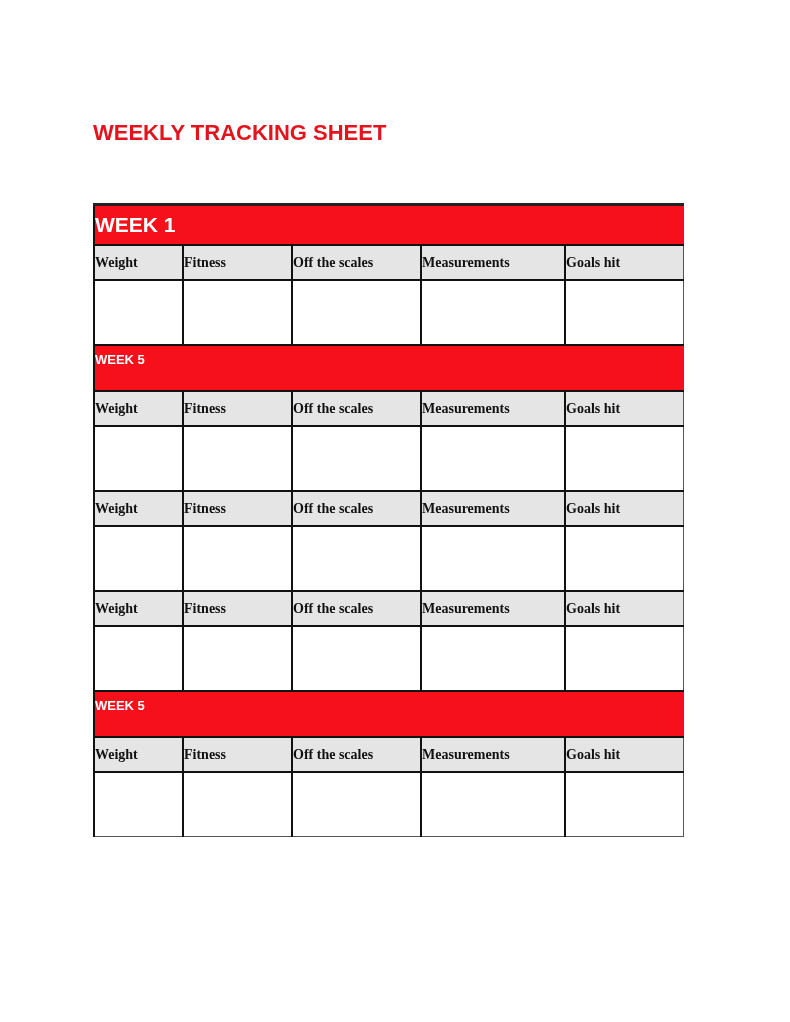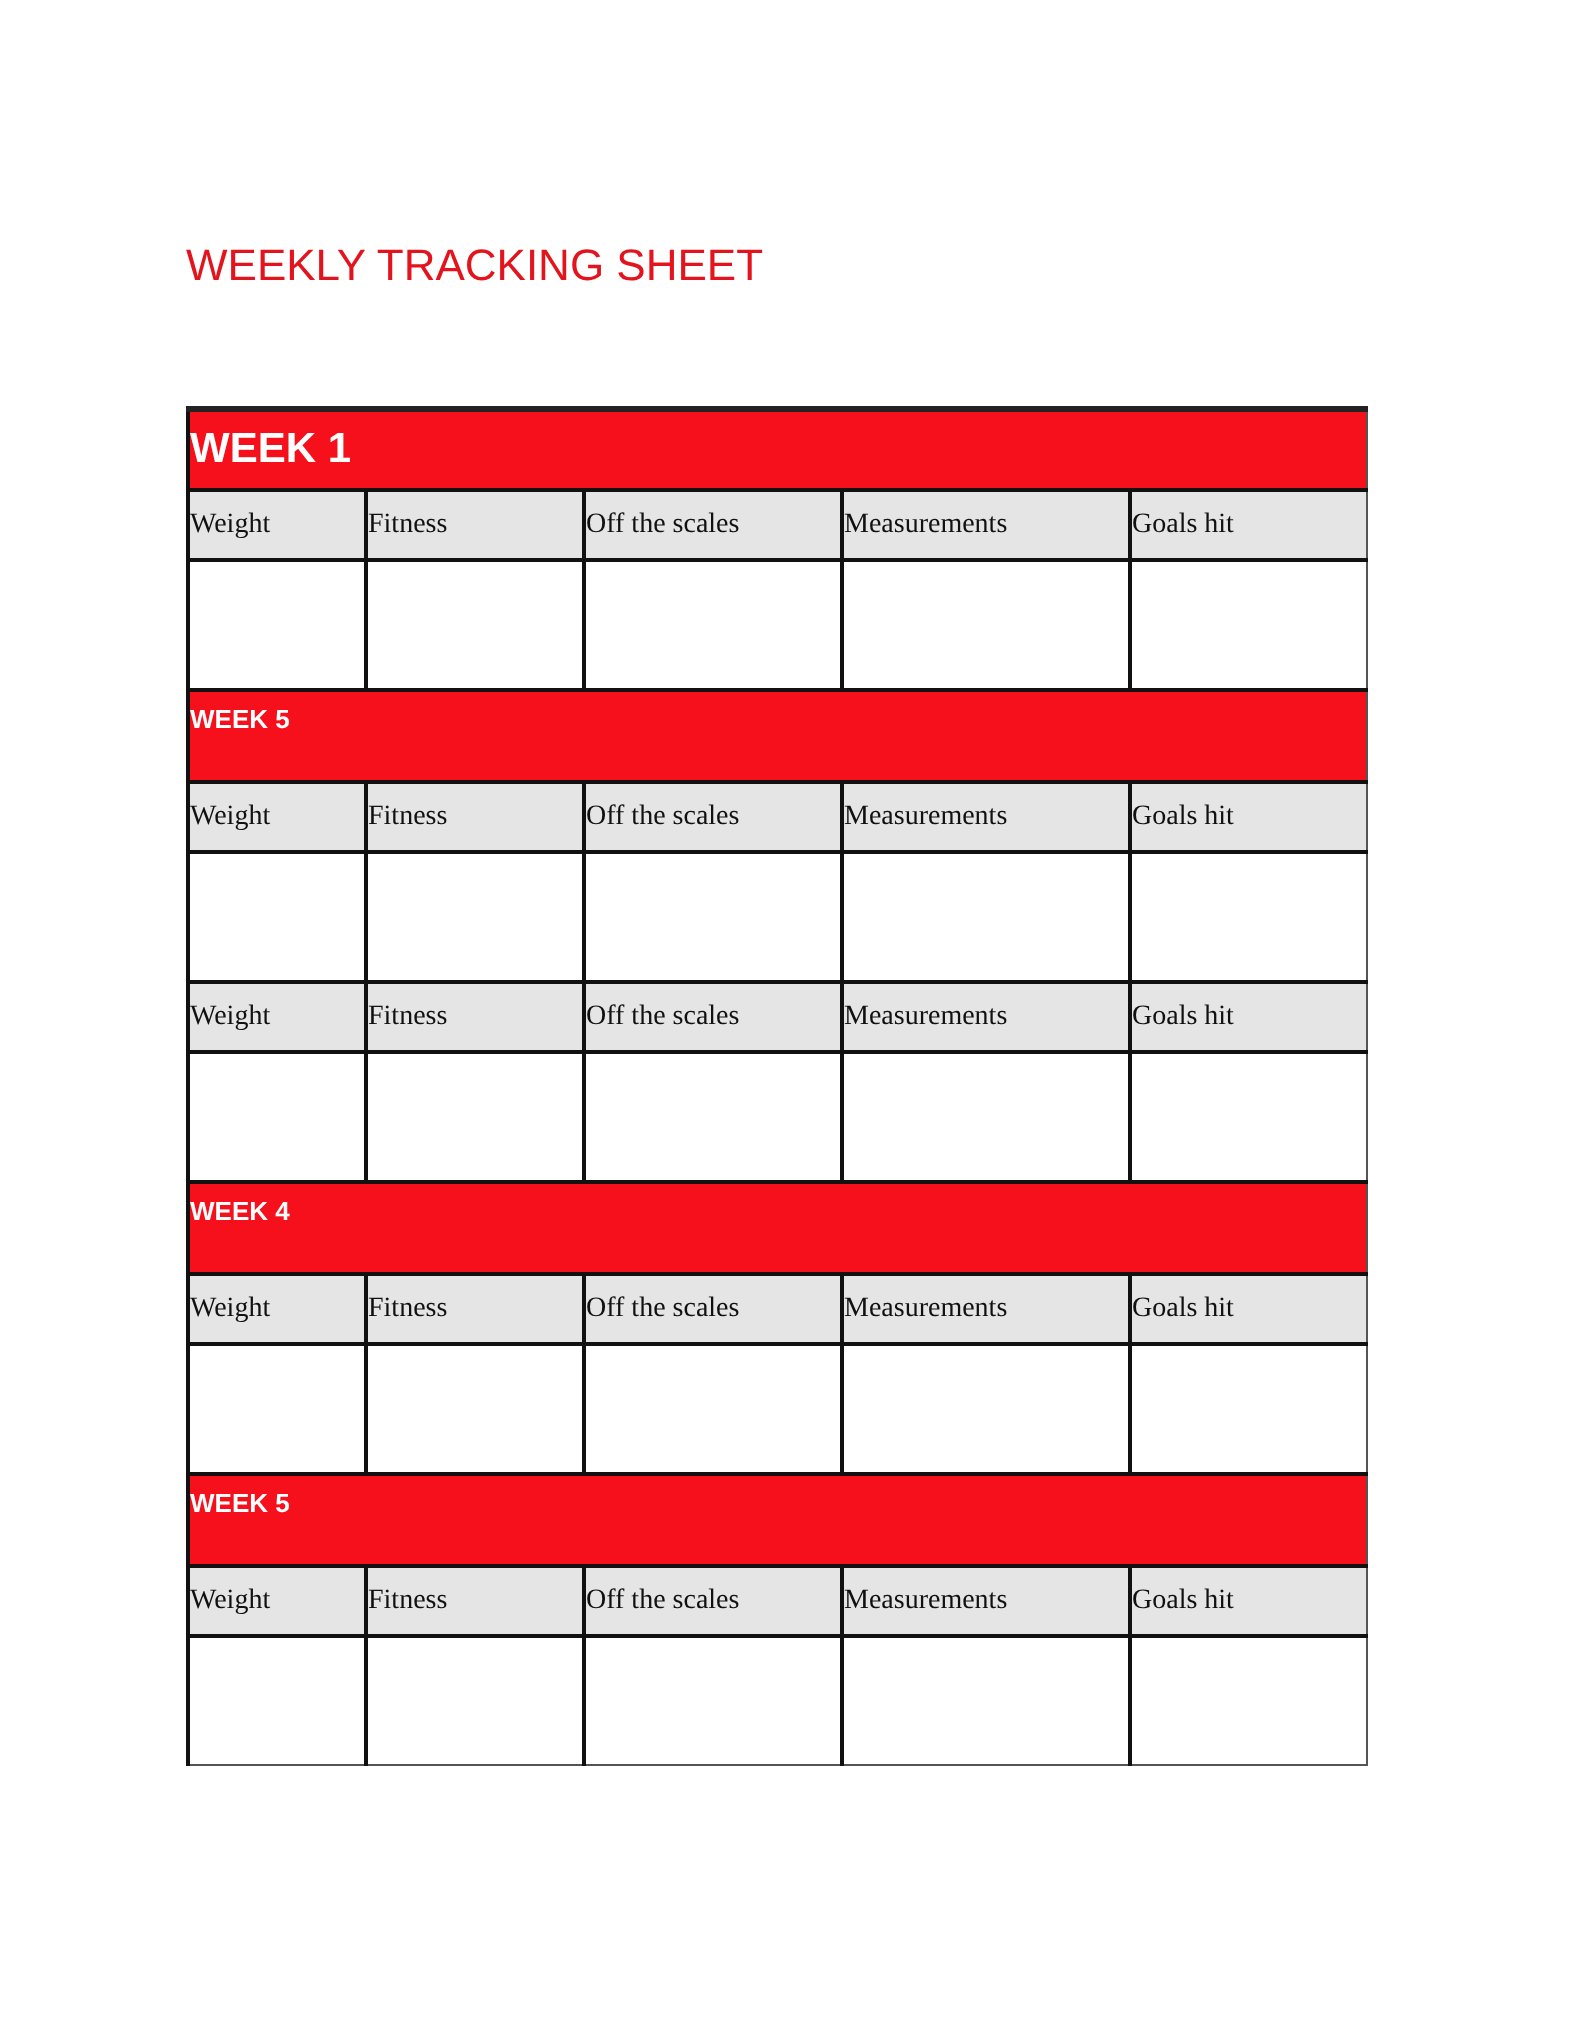--- a/index.html
+++ b/index.html
@@ -1,39 +1,39 @@
 <!DOCTYPE html>
 <html><head>
 <meta charset="utf-8">
 <style>
   html, body { margin: 0; padding: 0; background: #ffffff; }
   body { width: 790px; height: 1022px; position: relative; overflow: hidden; }
   .title {
     position: absolute; left: 93px; top: 120px;
-    font-family: "Liberation Sans", sans-serif; font-weight: normal;
+    font-family: "Liberation Sans", sans-serif; font-weight: bold;
     font-size: 22px; color: #e3141d; letter-spacing: 0px; margin: 0;
   }
   table.sheet {
     position: absolute; left: 93px; top: 203px;
     width: 589px; border-collapse: collapse; table-layout: fixed;
   }
   table.sheet td {
     border: 2px solid #111; padding: 0; vertical-align: middle;
   }
   table.sheet td.last { border-right: 1px solid #555; }
   .week-row td {
     background: #f5101c; color: #ffffff;
     font-family: "Liberation Sans", sans-serif; font-weight: bold;
     padding-left: 10px;
   }
   .week-row.first td { font-size: 21px; height: 38px; border-top: 3px solid #222; }
   .week-row.small td { font-size: 13px; height: 38px; vertical-align: top; padding-top: 6px; }
   .col-row td {
     background: #e5e5e5; height: 33px;
-    font-family: "Liberation Serif", serif; font-weight: normal; font-size: 14px;
+    font-family: "Liberation Serif", serif; font-weight: bold; font-size: 14px;
     color: #111; padding-left: 9px;
   }
   .empty-row td { height: 63px; background: #ffffff; }
   .empty-row.bottom td { border-bottom: 1px solid #555; }
 </style>
 </head>
 <body>
 
 <h1 class="title">WEEKLY TRACKING SHEET</h1>
 
@@ -87,23 +87,20 @@
         <td>Measurements</td>
         <td class="last">Goals hit</td>
       </tr>
       <tr class="empty-row">
         <td></td>
         <td></td>
         <td></td>
         <td></td>
         <td class="last"></td>
       </tr>
-      <tr class="week-row small">
-        <td colspan="5" class="last">WEEK 4</td>
-      </tr>
       <tr class="col-row">
         <td>Weight</td>
         <td>Fitness</td>
         <td>Off the scales</td>
         <td>Measurements</td>
         <td class="last">Goals hit</td>
       </tr>
       <tr class="empty-row">
         <td></td>
         <td></td>

